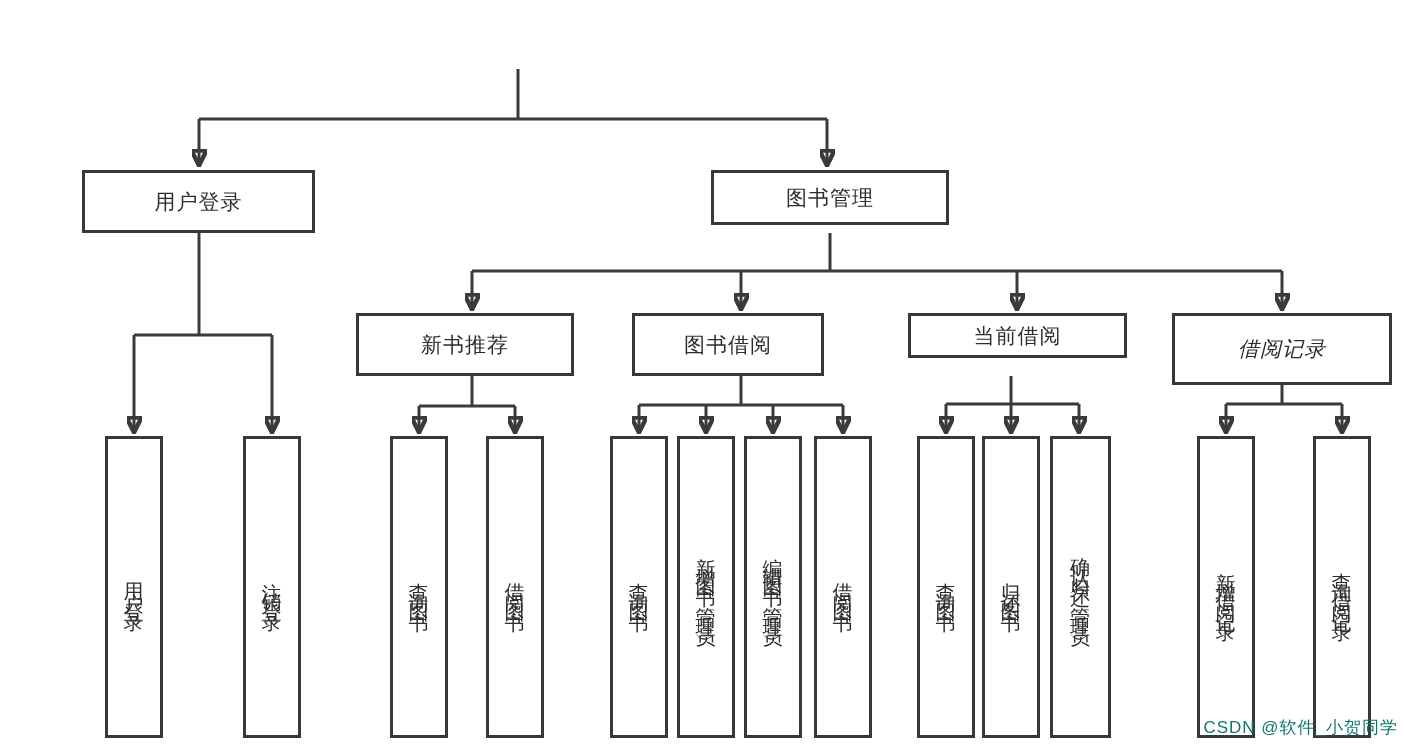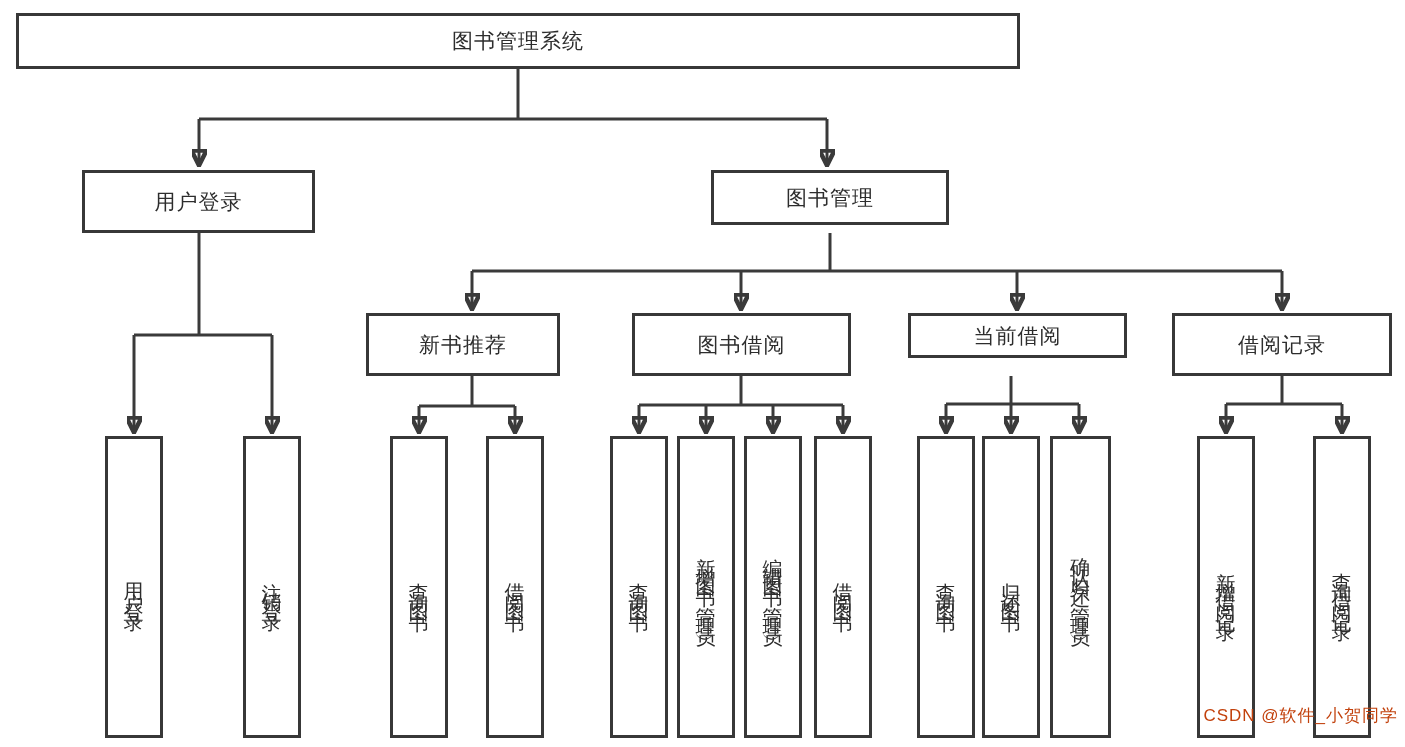--- a/index.html
+++ b/index.html
@@ -46,24 +46,24 @@
     text-orientation: mixed;
     font-size: 20px;
     letter-spacing: 10px;
     line-height: 1;
     white-space: nowrap;
   }
 
   .watermark {
     position: absolute;
     right: 7px;
-    bottom: 20px;
+    bottom: 8px;
     font-size: 17px;
     letter-spacing: 1px;
-    color: #c2410c;
+    color: #0f766e;
     white-space: nowrap;
   }
 </style>
 </head>
 <body>
 
 <div class="canvas">
 
   <svg class="connectors" viewBox="0 0 1405 747" xmlns="http://www.w3.org/2000/svg">
     <defs>
@@ -106,41 +106,38 @@
     <path d="M946 404 V431" marker-end="url(#arw)"></path>
     <path d="M1011 404 V431" marker-end="url(#arw)"></path>
     <path d="M1079 404 V431" marker-end="url(#arw)"></path>
 
     <path d="M1282 376 V404"></path>
     <path d="M1226 404 H1342"></path>
     <path d="M1226 404 V431" marker-end="url(#arw)"></path>
     <path d="M1342 404 V431" marker-end="url(#arw)"></path>
   </svg>
 
-  <div class="node h" style="left:16px; top:13px; width:1004px; height:56px;">
-    <span>图书管理系统</span>
-  </div>
 
   <div class="node h" style="left:82px; top:170px; width:233px; height:63px;">
     <span>用户登录</span>
   </div>
   <div class="node h" style="left:711px; top:170px; width:238px; height:55px;">
     <span>图书管理</span>
   </div>
 
-  <div class="node h" style="left:366px; top:313px; width:194px; height:63px;">
+  <div class="node h" style="left:356px; top:313px; width:218px; height:63px;">
     <span>新书推荐</span>
   </div>
-  <div class="node h" style="left:632px; top:313px; width:219px; height:63px;">
+  <div class="node h" style="left:632px; top:313px; width:192px; height:63px;">
     <span>图书借阅</span>
   </div>
   <div class="node h" style="left:908px; top:313px; width:219px; height:45px;">
     <span>当前借阅</span>
   </div>
-  <div class="node h" style="left:1172px; top:313px; width:220px; height:63px;">
+  <div class="node h" style="left:1172px; top:313px; width:220px; height:72px;font-style:italic;">
     <span>借阅记录</span>
   </div>
 
   <div class="node v" style="left:105px;">
     <span>用户登录</span>
   </div>
   <div class="node v" style="left:243px;">
     <span>注销登录</span>
   </div>
 

